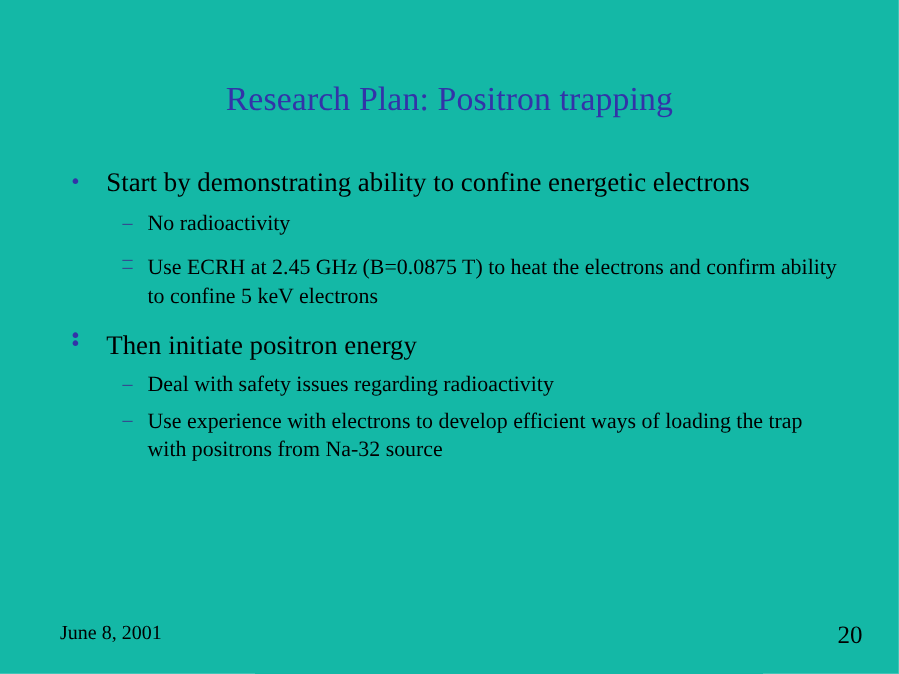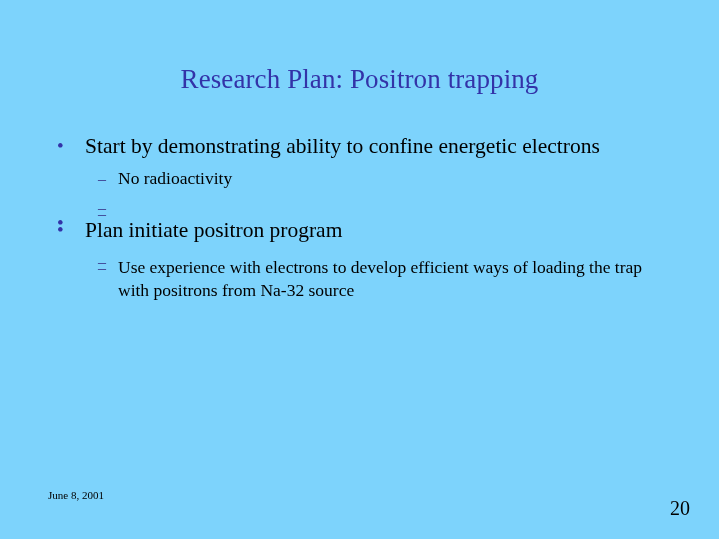--- a/index.html
+++ b/index.html
@@ -11,21 +11,21 @@
     height: 539px;
     background: #ffffff;
     font-family: "Liberation Serif", "DejaVu Serif", serif;
     color: #000000;
     overflow: hidden;
   }
   .slide {
     position: relative;
     width: 719px;
     height: 539px;
-    background: #7dd3fc;
+    background: #14b8a6;
     box-sizing: border-box;
   }
   .slide-title {
     position: absolute;
     left: 0;
     top: 62px;
     width: 719px;
     text-align: center;
     font-size: 27px;
     line-height: 34px;
@@ -69,22 +69,22 @@
     top: 0;
     color: #3a3a8c;
     font-size: 16px;
     line-height: 23px;
   }
   .gap-sm { height: 5px; }
   .gap-md { height: 7px; }
   .footer-date {
     position: absolute;
     left: 48px;
-    bottom: 36px;
-    font-size: 11px;
+    bottom: 24px;
+    font-size: 16px;
     line-height: 16px;
     color: #000000;
   }
   .footer-number {
     position: absolute;
     right: 29px;
     bottom: 22px;
     font-size: 20px;
     line-height: 17px;
     color: #000000;
@@ -114,39 +114,41 @@
     <div class="gap-sm"></div>
 
     <div class="lvl2">
       <span class="marker">–</span>
     </div>
 
     <div class="gap-sm"></div>
 
     <div class="lvl2">
       <span class="marker">–</span>
+      <span>Use ECRH at 2.45 GHz (B=0.0875 T) to heat the electrons and confirm ability to confine 5 keV electrons</span>
     </div>
 
     <div class="gap-md"></div>
 
     <div class="lvl1">
       <span class="marker">•</span>
     </div>
 
     <div class="gap-sm"></div>
 
     <div class="lvl1">
       <span class="marker">•</span>
-      <span>Plan initiate positron program</span>
+      <span>Then initiate positron energy</span>
     </div>
 
     <div class="gap-sm"></div>
 
     <div class="lvl2">
       <span class="marker">–</span>
+      <span>Deal with safety issues regarding radioactivity</span>
     </div>
 
     <div class="gap-sm"></div>
 
     <div class="lvl2">
       <span class="marker">–</span>
       <span>Use experience with electrons to develop efficient ways of loading the trap with positrons from Na-32 source</span>
     </div>
 
   </div>

